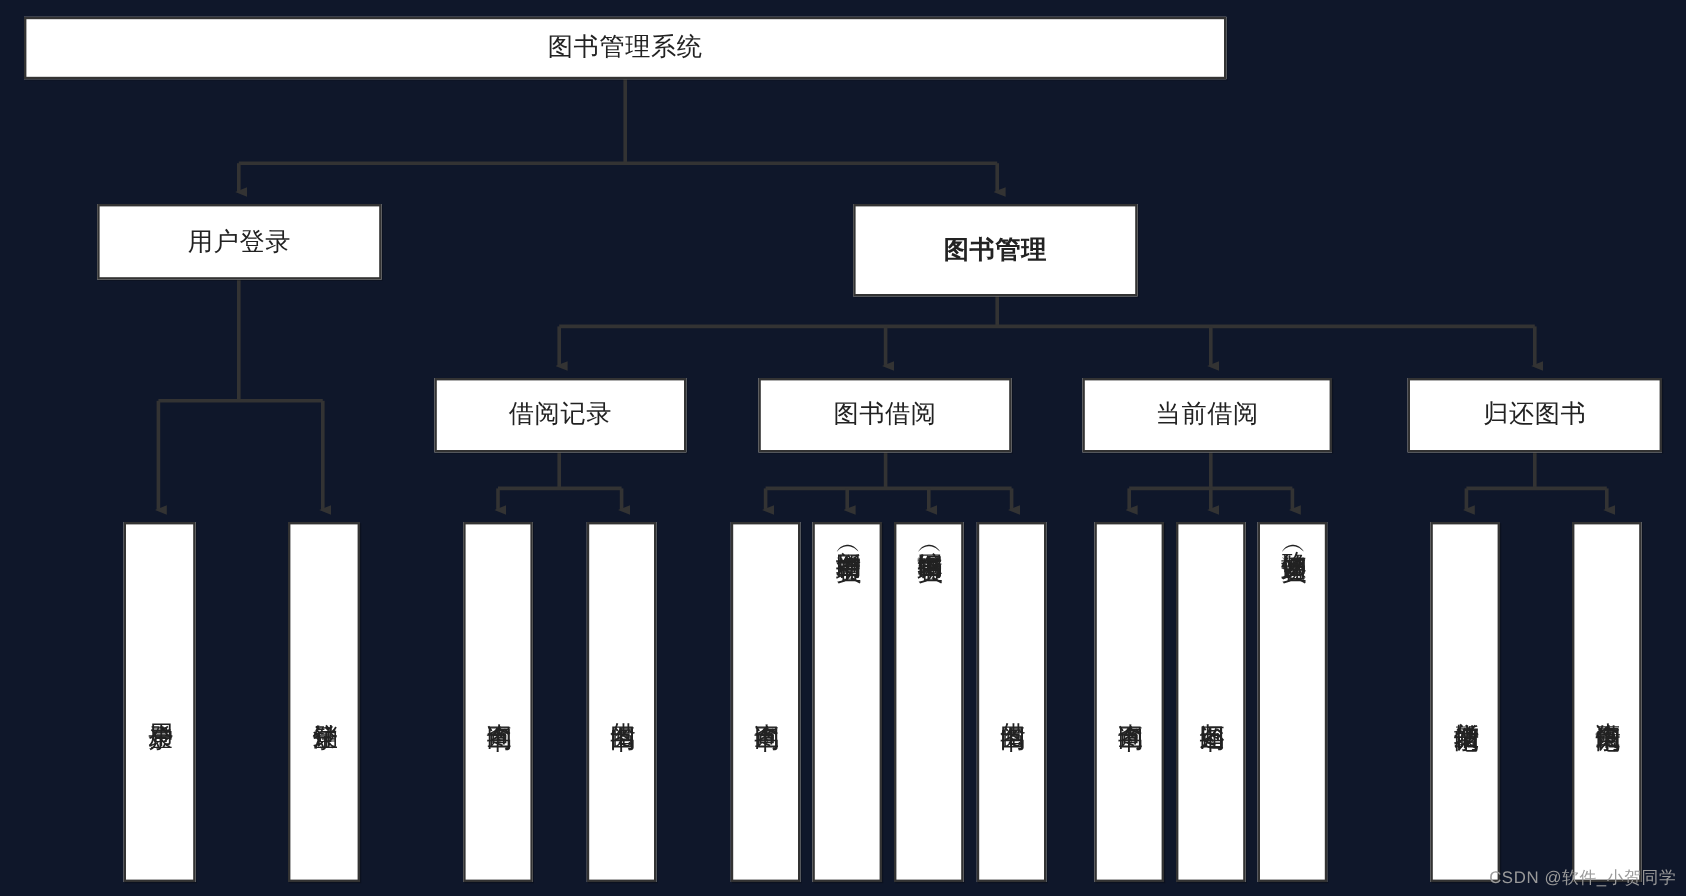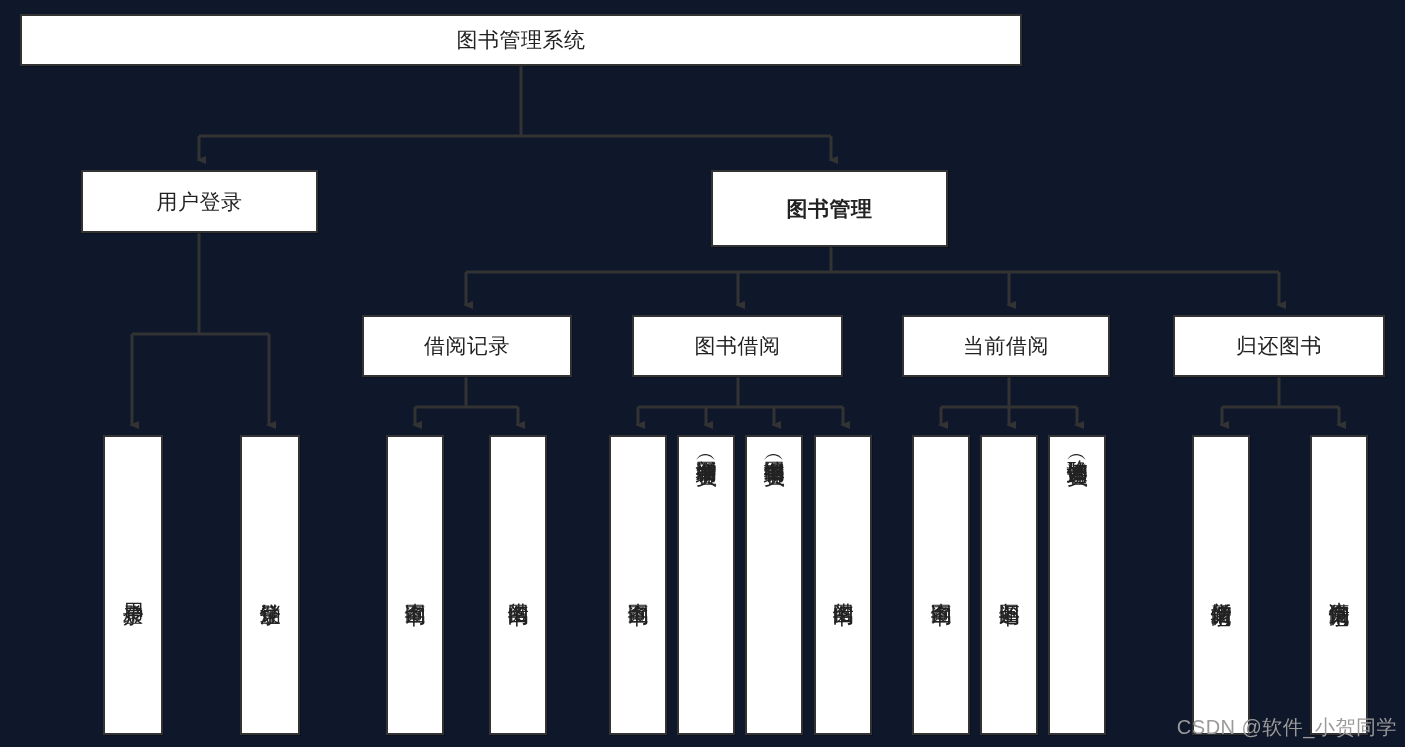--- a/index.html
+++ b/index.html
@@ -59,21 +59,21 @@
   .node.vert.long > span {
     padding-top: 0px;
   }
   .node.vert.short > span {
     margin-top: 60px;
   }
   .watermark {
     position: absolute;
     right: 8px;
     bottom: 6px;
-    font-size: 20px;
+    font-size: 14px;
     color: #9a9a9a;
     letter-spacing: 0.5px;
     white-space: nowrap;
     pointer-events: none;
   }
 </style>
 </head>
 <body>
 
 <div id="canvas">

